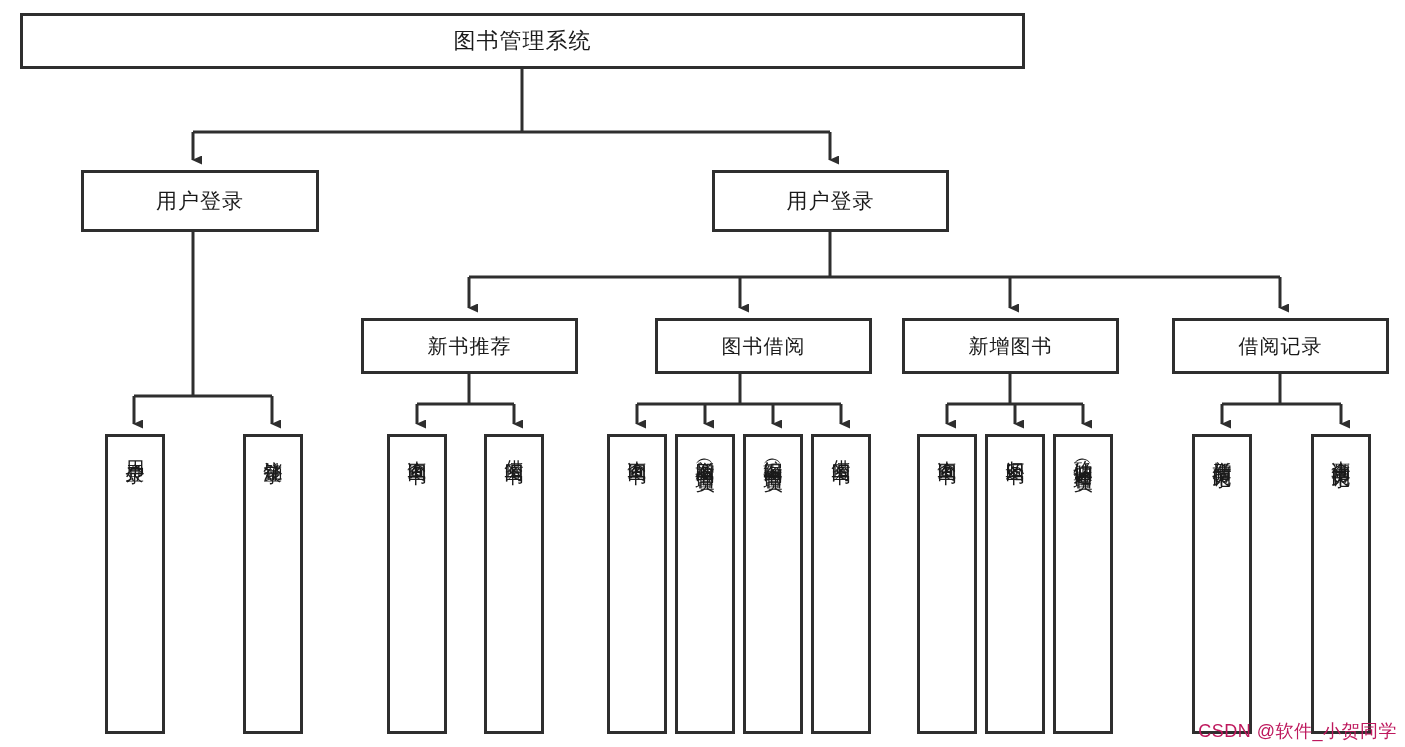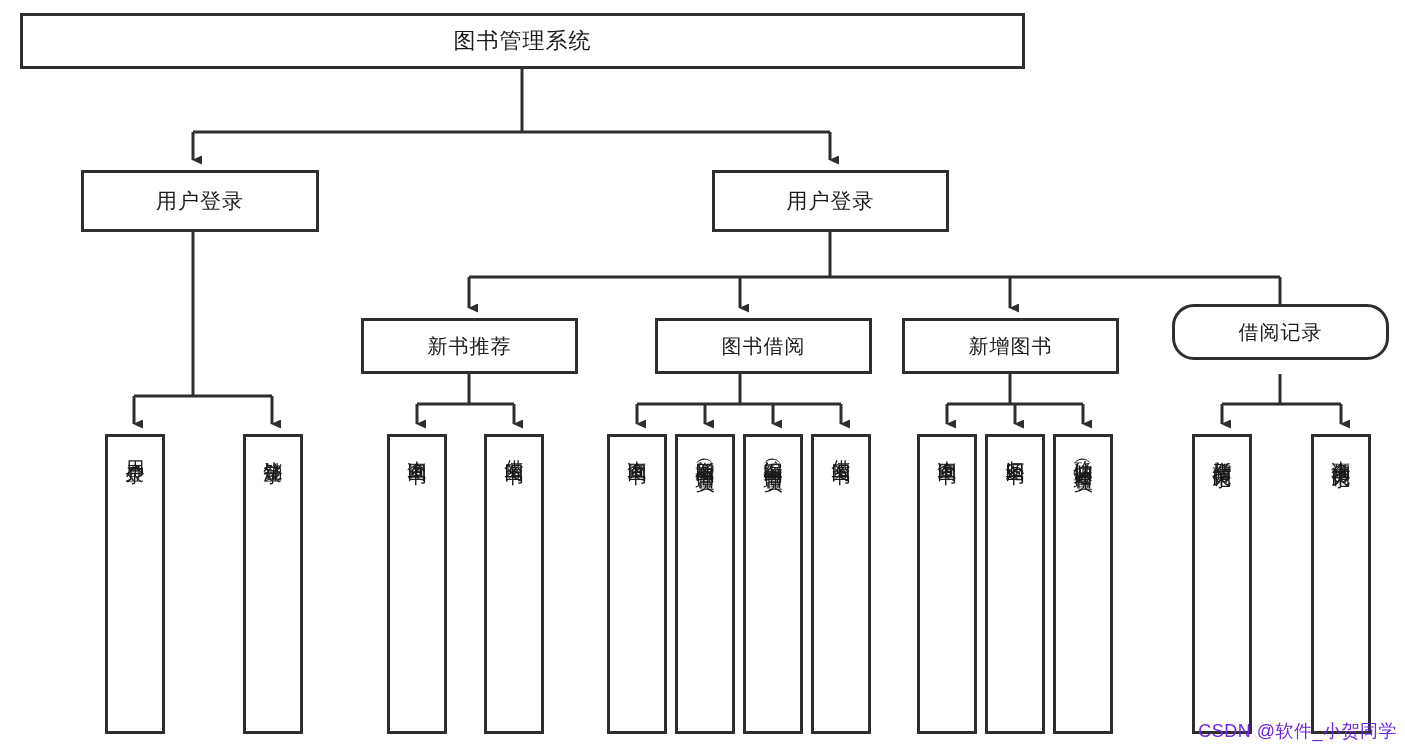--- a/index.html
+++ b/index.html
@@ -60,21 +60,21 @@
     top: 0;
     width: 1405px;
     height: 747px;
     pointer-events: none;
   }
   .watermark {
     position: absolute;
     right: 8px;
     bottom: 4px;
     font-size: 18px;
-    color: #6d28d9;
+    color: #be185d;
     letter-spacing: 0.5px;
     white-space: nowrap;
   }
 </style>
 </head>
 <body>
 
 <div id="canvas">
 
   <svg class="edges" viewBox="0 0 1405 747">
@@ -140,21 +140,21 @@
 
   <div class="node level-2" style="left: 361px; top: 318px; width: 217px; height: 56px;">
     <span class="hlabel">新书推荐</span>
   </div>
   <div class="node level-2" style="left: 632px; top: 318px; width: 217px; height: 56px; margin-left: 23px;">
     <span class="hlabel">图书借阅</span>
   </div>
   <div class="node level-2" style="left: 902px; top: 318px; width: 217px; height: 56px;">
     <span class="hlabel">新增图书</span>
   </div>
-  <div class="node level-2" style="left: 1172px; top: 304px; width: 217px; height: 56px; border-radius: 22px;">
+  <div class="node level-2" style="left: 1172px; top: 318px; width: 217px; height: 56px;">
     <span class="hlabel">借阅记录</span>
   </div>
 
   <div class="node leaf" style="left: 105px; top: 434px; width: 60px; height: 300px;">
     <span class="vlabel">用户登录</span>
   </div>
   <div class="node leaf" style="left: 243px; top: 434px; width: 60px; height: 300px;">
     <span class="vlabel">注销登录</span>
   </div>
   <div class="node leaf" style="left: 387px; top: 434px; width: 60px; height: 300px;">

